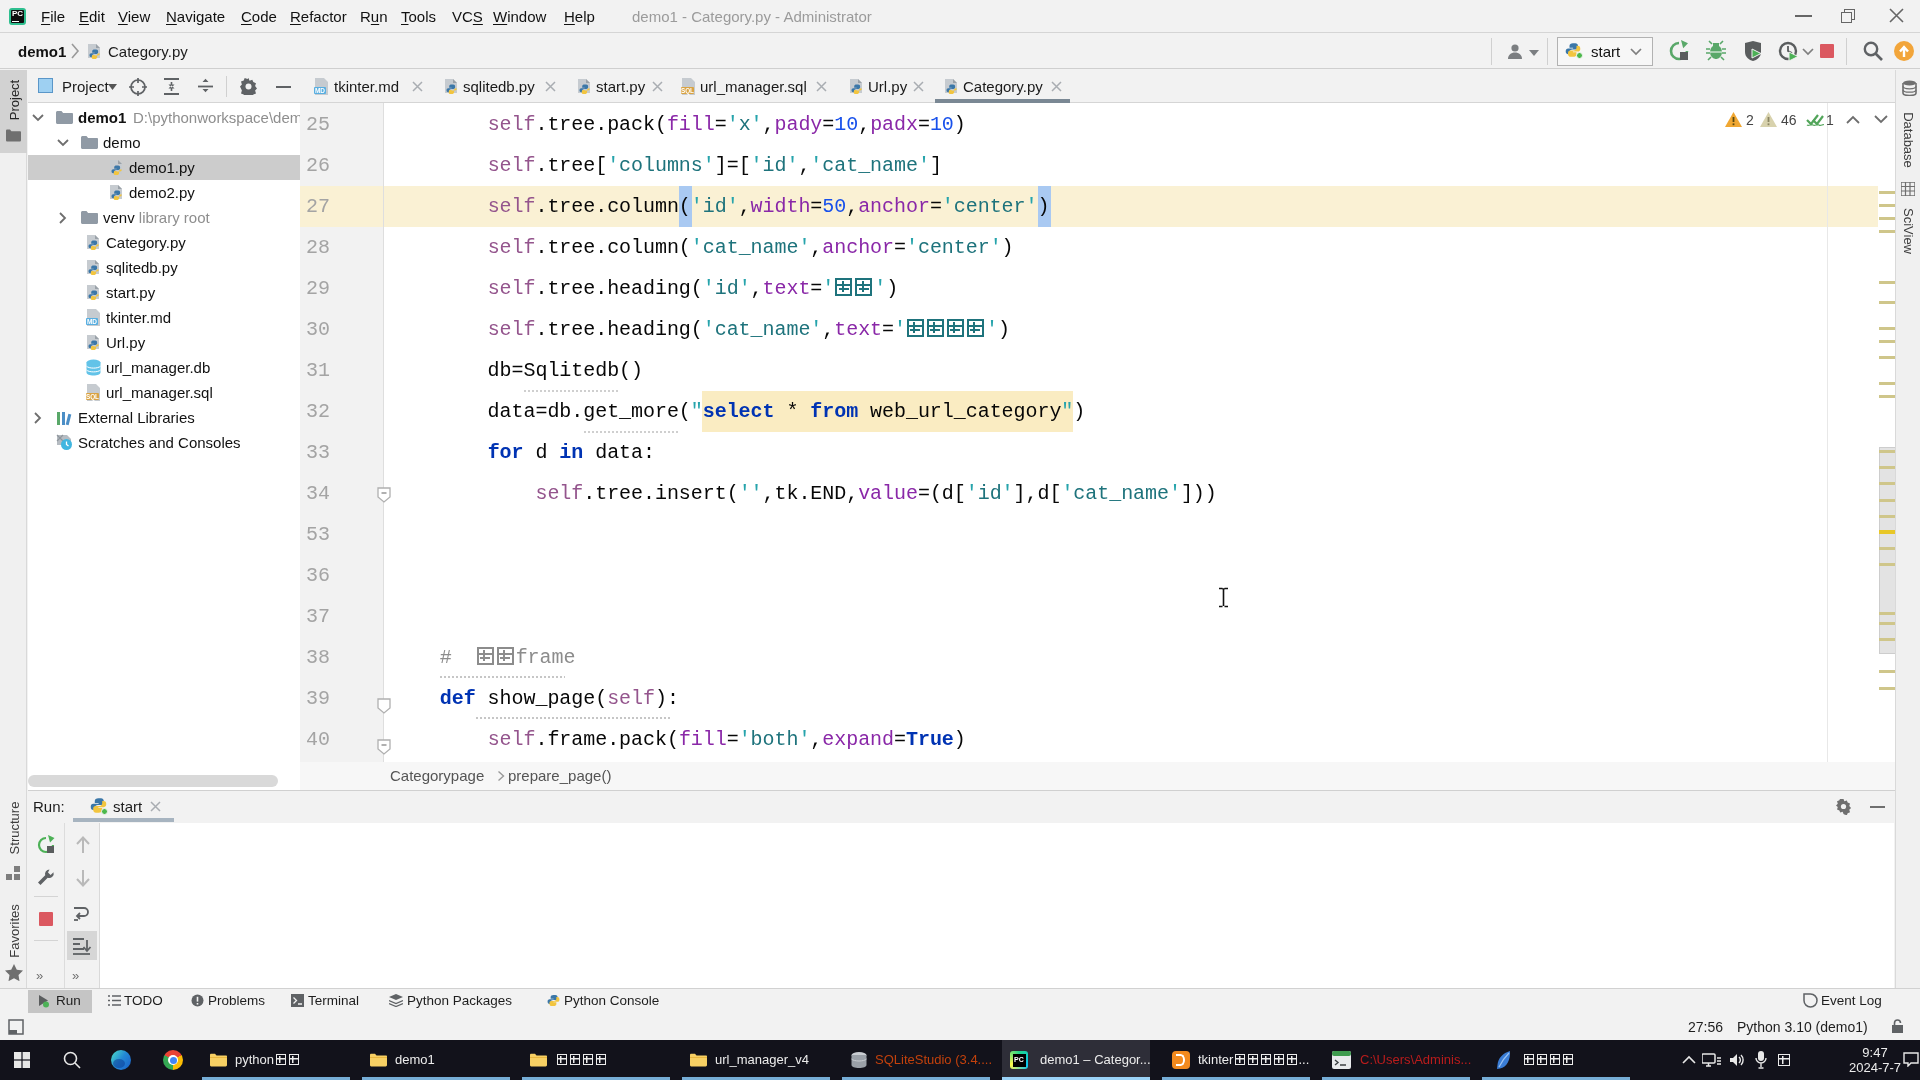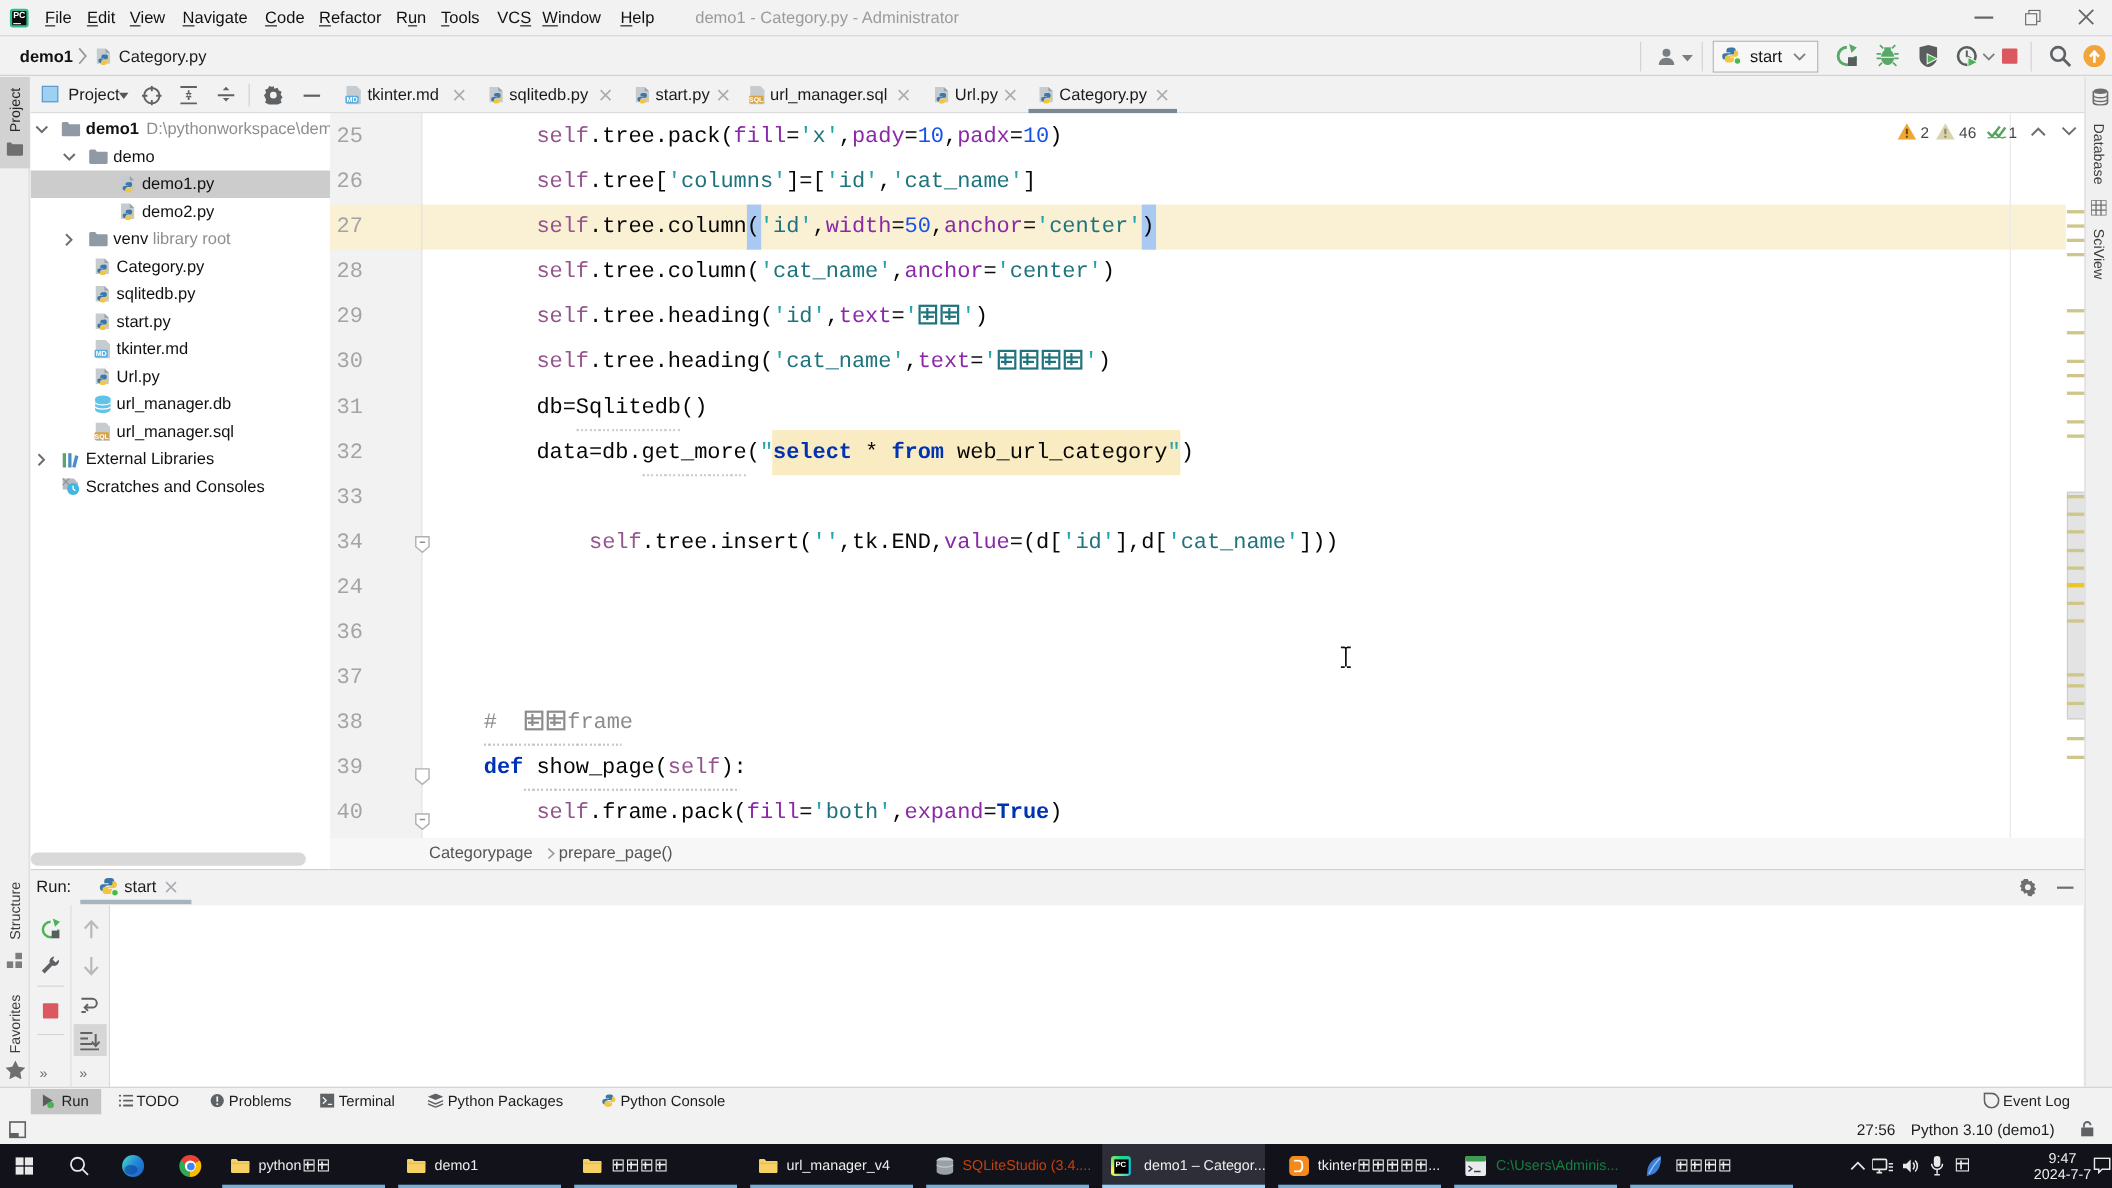--- a/index.html
+++ b/index.html
@@ -437,34 +437,35 @@
 <div class="gn" style="left:286px;top:104px">25</div>
 <div class="gn" style="left:286px;top:145px">26</div>
 <div class="gn" style="left:286px;top:186px">27</div>
 <div class="gn" style="left:286px;top:227px">28</div>
 <div class="gn" style="left:286px;top:268px">29</div>
 <div class="gn" style="left:286px;top:309px">30</div>
 <div class="gn" style="left:286px;top:350px">31</div>
 <div class="gn" style="left:286px;top:391px">32</div>
 <div class="gn" style="left:286px;top:432px">33</div>
 <div class="gn" style="left:286px;top:473px">34</div>
-<div class="gn" style="left:286px;top:514px">24</div>
+<div class="gn" style="left:286px;top:514px">53</div>
 <div class="gn" style="left:286px;top:555px">36</div>
 <div class="gn" style="left:286px;top:596px">37</div>
 <div class="gn" style="left:286px;top:637px">38</div>
 <div class="gn" style="left:286px;top:678px">39</div>
 <div class="gn" style="left:286px;top:719px">40</div>
 <div class="ln" style="left:392px;top:104px">        <span class="se">self</span>.tree.pack(<span class="a">fill</span>=<span class="q">'</span><span class="s">x</span><span class="q">'</span>,<span class="a">pady</span>=<span class="n">10</span>,<span class="a">padx</span>=<span class="n">10</span>)</div>
 <div class="ln" style="left:392px;top:145px">        <span class="se">self</span>.tree[<span class="q">'</span><span class="s">columns</span><span class="q">'</span>]=[<span class="q">'</span><span class="s">id</span><span class="q">'</span>,<span class="q">'</span><span class="s">cat_name</span><span class="q">'</span>]</div>
 <div class="ln" style="left:392px;top:186px">        <span class="se">self</span>.tree.column(<span class="q">'</span><span class="s">id</span><span class="q">'</span>,<span class="a">width</span>=<span class="n">50</span>,<span class="a">anchor</span>=<span class="q">'</span><span class="s">center</span><span class="q">'</span>)</div>
 <div class="ln" style="left:392px;top:227px">        <span class="se">self</span>.tree.column(<span class="q">'</span><span class="s">cat_name</span><span class="q">'</span>,<span class="a">anchor</span>=<span class="q">'</span><span class="s">center</span><span class="q">'</span>)</div>
 <div class="ln" style="left:392px;top:268px">        <span class="se">self</span>.tree.heading(<span class="q">'</span><span class="s">id</span><span class="q">'</span>,<span class="a">text</span>=<span class="q">'</span><span class="s"><i class="z"></i><i class="z"></i></span><span class="q">'</span>)</div>
 <div class="ln" style="left:392px;top:350px">        db=Sqlitedb()</div>
 <div class="ln" style="left:392px;top:309px">        <span class="se">self</span>.tree.heading(<span class="q">'</span><span class="s">cat_name</span><span class="q">'</span>,<span class="a">text</span>=<span class="q">'</span><span class="s"><i class="z"></i><i class="z"></i><i class="z"></i><i class="z"></i></span><span class="q">'</span>)</div>
 <div class="ln" style="left:392px;top:391px">        data=db.get_more(<span class="q">"</span><span class="k">select</span> * <span class="k">from</span> web_url_category<span class="q">"</span>)</div>
+<div class="ln" style="left:392px;top:432px">        <span class="k">for</span> d <span class="k">in</span> data:</div>
 <div class="ln" style="left:392px;top:473px">            <span class="se">self</span>.tree.insert(<span class="q">''</span>,tk.END,<span class="a">value</span>=(d[<span class="q">'</span><span class="s">id</span><span class="q">'</span>],d[<span class="q">'</span><span class="s">cat_name</span><span class="q">'</span>]))</div>
 <div class="ln" style="left:392px;top:637px">    <span class="c">#  <i class="z"></i><i class="z"></i>frame</span></div>
 <div class="ln" style="left:392px;top:678px">    <span class="k">def</span> show_page(<span class="se">self</span>):</div>
 <div class="ln" style="left:392px;top:719px">        <span class="se">self</span>.frame.pack(<span class="a">fill</span>=<span class="q">'</span><span class="s">both</span><span class="q">'</span>,<span class="a">expand</span>=<span class="k">True</span>)</div>
 <div style="left:377px;top:487px;position:absolute">
       <svg style="" width="14" height="16" viewBox="0 0 14 16">
         <path d="M1 1h12v9l-6 5-6-5z" fill="#fff" stroke="#b0b0b0" stroke-width="1.3"></path>
         <path d="M4.5 6h5" stroke="#8f8f8f" stroke-width="1.4"></path>
       </svg>
     </div>
@@ -781,21 +782,21 @@
       <div style="position:absolute;left:4px;top:3px;width:9px;height:12px;border-radius:0 50% 50% 0/0 50% 50% 0;border:2.2px solid #fff;border-left:none"></div>
     </div>
 <div style="left:1198px;top:1040px;height:40px;line-height:40px;font-size:13px;color:#ececec;position:absolute;white-space:nowrap">tkinter<i class="zt"></i><i class="zt"></i><i class="zt"></i><i class="zt"></i><i class="zt"></i>...</div>
 <div style="left:1332px;top:1051px;position:absolute">
       <svg style="" width="19" height="18" viewBox="0 0 19 18">
         <rect x="0" y="0" width="19" height="18" rx="2" fill="#e8eaed"></rect>
         <rect x="0" y="0" width="19" height="5" rx="2" fill="#3e9b4f"></rect>
         <path d="M3 9l3 2.5L3 14M8 14h6" stroke="#3c4043" stroke-width="1.4" fill="none"></path>
       </svg>
     </div>
-<div style="left:1360px;top:1040px;height:40px;line-height:40px;font-size:13px;color:#15803d;position:absolute;white-space:nowrap">C:\Users\Adminis...</div>
+<div style="left:1360px;top:1040px;height:40px;line-height:40px;font-size:13px;color:#b91c1c;position:absolute;white-space:nowrap">C:\Users\Adminis...</div>
 <div style="left:1496px;top:1050px;position:absolute">
       <svg style="" width="16" height="20" viewBox="0 0 16 20">
         <path d="M14 1C7 3 2 8 1.5 15L1 19l3-.5C11 17 14.5 10 14 1z" fill="#3a7dd6"></path>
         <path d="M3 17C6 11 9 7 13 3" stroke="#9cc3f0" stroke-width="1.2" fill="none"></path>
       </svg>
     </div>
 <div style="left:1522px;top:1040px;height:40px;line-height:40px;font-size:13px;color:#ececec;position:absolute;white-space:nowrap"><i class="zt"></i><i class="zt"></i><i class="zt"></i><i class="zt"></i></div>
 <div style="left:1682px;top:1055px;position:absolute">
       <svg style="" width="14" height="10" viewBox="0 0 14 10">
         <path d="M1 8l6-6 6 6" stroke="#e8e8e8" stroke-width="1.6" fill="none"></path>

